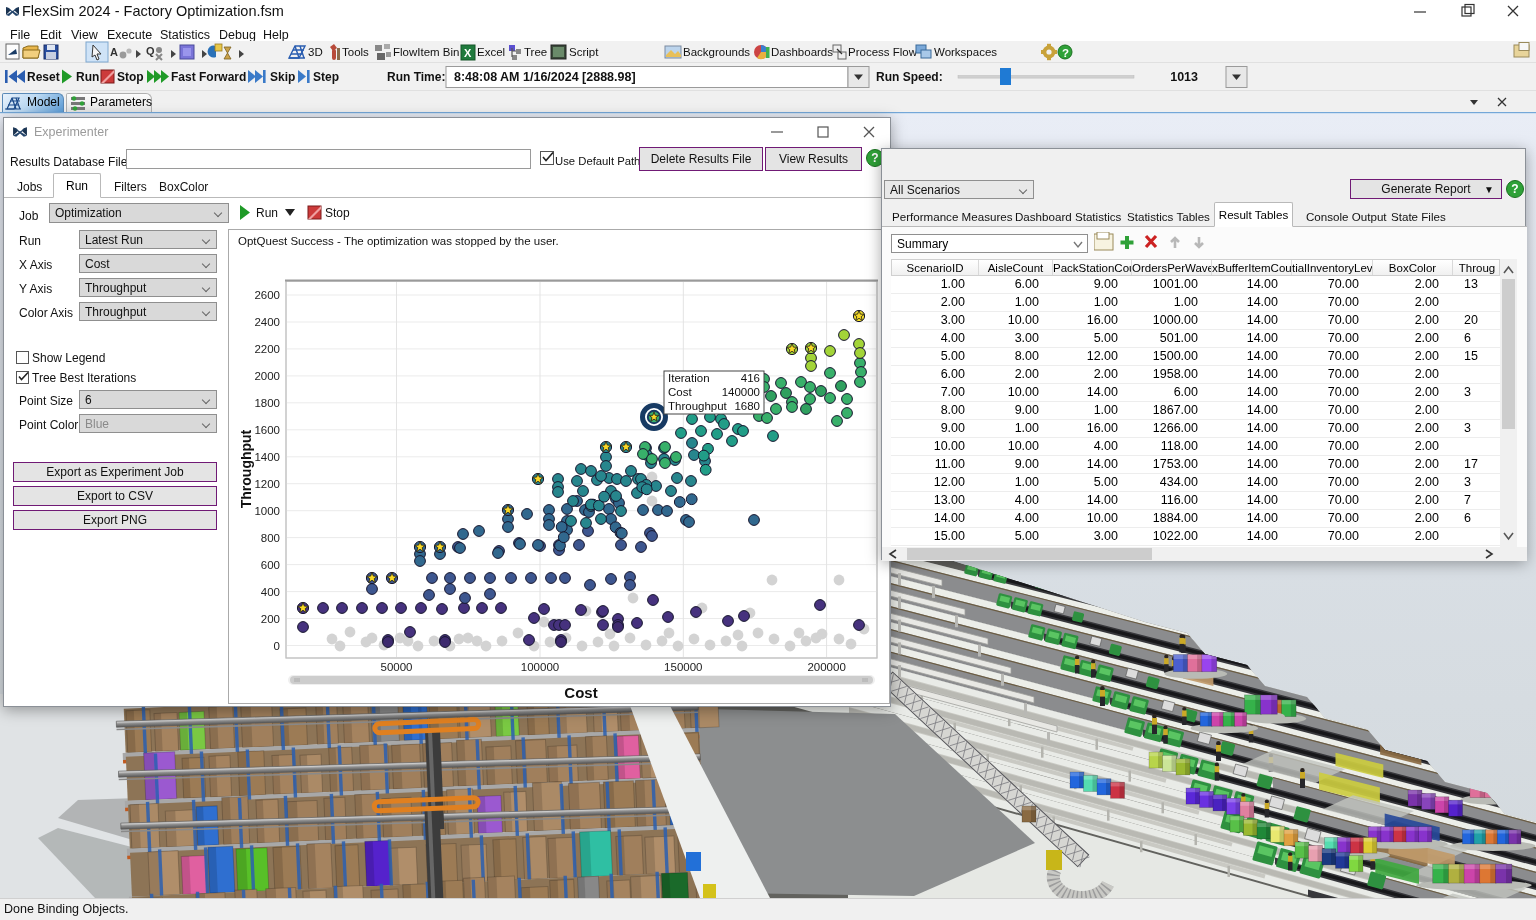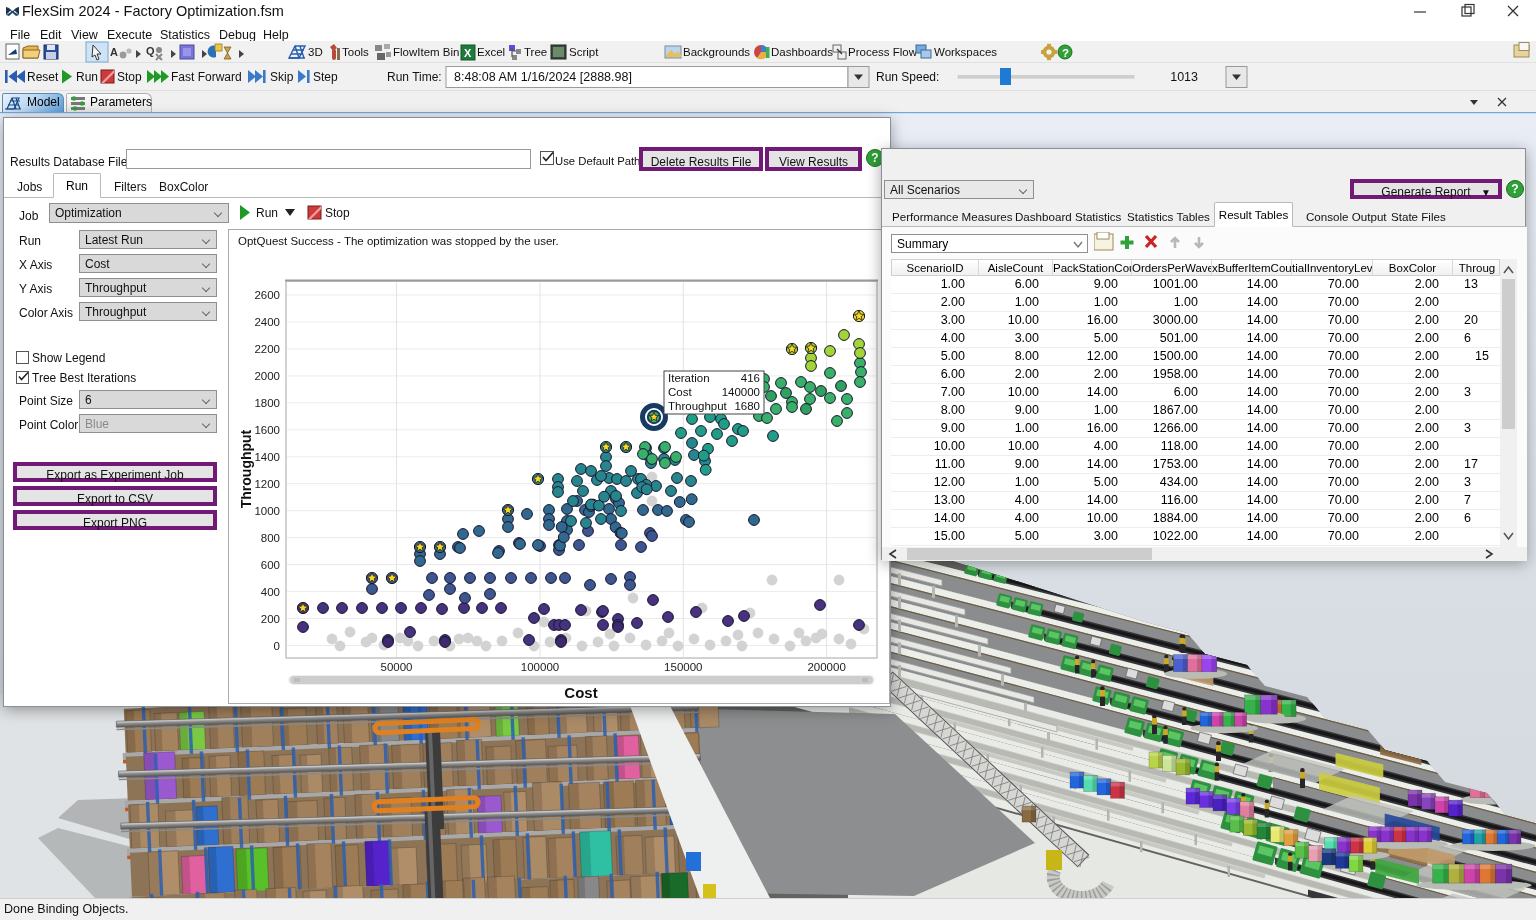--- a/index.html
+++ b/index.html
@@ -1,24 +1,24 @@
 <!DOCTYPE html>
 <html><head><meta charset="utf-8"><style>
 * { margin:0; padding:0; box-sizing:border-box; }
 html,body { width:1536px; height:920px; overflow:hidden; font-family:"Liberation Sans", sans-serif; background:#fff; }
 .abs { position:absolute; }
 #titlebar { position:absolute; left:0; top:0; width:1536px; height:24px; background:#ffffff; font-size:14.5px; color:#111; }
 #menubar { position:absolute; left:0; top:24px; width:1536px; height:17px; background:#ffffff; font-size:12.5px; }
 #toolbar1 { position:absolute; left:0; top:41px; width:1536px; height:22px; background:#f1f1f1; border-bottom:1px solid #e0e0e0; }
-#toolbar2 { position:absolute; left:0; top:63px; width:1536px; height:28px; background:#f1f1f1; border-bottom:1px solid #e0e0e0; }
+#toolbar2 { position:absolute; left:0; top:63px; width:1536px; height:28px; background:#f1f1f1; border-bottom:1px solid #e0e0e0;font-weight:bold; }
 #tabstrip { position:absolute; left:0; top:91px; width:1536px; height:23px; background:#f0f0f0; }
 #statusbar { position:absolute; left:0; top:898px; width:1536px; height:22px; background:#f0f0f0; border-top:1px solid #d0d0d0; font-size:12.5px; color:#111; padding:3px 0 0 4px; }
 .win { position:absolute; background:#ffffff; border:1px solid #8b9097; box-shadow:0 3px 14px rgba(0,0,0,0.35); }
 .wtitle { height:28px; background:#ffffff; position:relative; }
-.btn { display:inline-block; background:#e4e4e4; border:4px solid #701a75; text-align:center; font-size:12px; color:#111; }
+.btn { display:inline-block; background:#e4e4e4; border:1px solid #701a75; text-align:center; font-size:12px; color:#111; }
 .combo { position:absolute; background:#d9d9d9; border:1px solid #8f8f8f; font-size:12px; color:#111; padding:2px 4px 0 5px; }
 .combo:after { content:""; position:absolute; right:7px; top:6px; width:5px; height:5px; border-right:1.4px solid #666; border-bottom:1.4px solid #666; transform:rotate(45deg); }
 .lbl { position:absolute; font-size:12px; color:#111; white-space:nowrap; }
 .tr { display:flex; height:18px; border-bottom:1px solid #ededed; background:#fff; }
 .td { font-size:12.5px; text-align:right; padding:1px 13px 0 0; color:#000; overflow:hidden; flex:none; white-space:nowrap; }
 .th { font-size:11.5px; text-align:center; color:#000; line-height:16px; border-right:1px solid #d9d9d9; flex:none; overflow:hidden; white-space:nowrap; }
 </style></head>
 <body>
 
 <div class="abs" style="left:0;top:114px;width:1536px;height:784px;overflow:hidden">
@@ -1225,20 +1225,34 @@
   <span style="position:absolute;left:90px;top:4px;font-size:12px">Parameters</span>
   <svg width="40" height="14" style="position:absolute;left:1468px;top:5px">
       <path d="M2 4 l8 0 l-4 5 z" fill="#333"></path>
       <path d="M30 2 l8 8 M38 2 l-8 8" stroke="#333" stroke-width="1.3"></path>
     </svg>
   <div style="position:absolute;left:0;top:21px;width:1536px;height:1px;background:#74a7d8"></div>
   <div style="position:absolute;left:0;top:22px;width:1536px;height:1px;background:#cfe0f2"></div>
 </div>
 
 <div class="win" style="left:3px;top:117px;width:888px;height:590px">
+  <div class="wtitle">
+    <svg width="16" height="14" style="position:absolute;left:8px;top:7px" viewBox="0 0 15 13">
+      <path d="M1 10 L6 5 L4 3 L1 2 Z" fill="#1b3350"></path>
+        <path d="M14 10 L9 5 L11 3 L14 2 Z" fill="#1b3350"></path>
+      <path d="M1 2 L14 10 L11 11 Z" fill="#23446b"></path>
+        <path d="M14 2 L1 10 L4 11 Z" fill="#23446b"></path>
+    </svg>
+    <span style="position:absolute;left:30px;top:7px;font-size:12.5px;color:#9b9b9b">Experimenter</span>
+    <svg width="130" height="28" style="position:absolute;left:745px;top:0">
+      <line x1="22" y1="14" x2="34" y2="14" stroke="#555" stroke-width="1.2"></line>
+      <rect x="69" y="9" width="10" height="10" fill="none" stroke="#555" stroke-width="1.2"></rect>
+      <path d="M115 9 L125 19 M125 9 L115 19" stroke="#555" stroke-width="1.3"></path>
+    </svg>
+  </div>
   <div class="lbl" style="left:6px;top:37px">Results Database File</div>
   <div class="abs" style="left:122px;top:31px;width:405px;height:20px;background:#fff;border:1px solid #9a9a9a"></div>
   <div class="abs" style="left:536px;top:33px;width:14px;height:14px;background:#fff;border:1px solid #555"></div>
   <svg width="14" height="12" style="position:absolute;left:537px;top:33px">
       <path d="M2 6 L5 9.5 L12 1.5" stroke="#222" stroke-width="1.6" fill="none"></path>
     </svg>
   <div class="lbl" style="left:551px;top:37px;font-size:11.3px">Use Default Path</div>
   <div class="btn abs" style="left:635px;top:29px;width:124px;height:24px;line-height:22px">Delete Results File</div>
   <div class="btn abs" style="left:761px;top:29px;width:97px;height:24px;line-height:22px">View Results</div>
   <div class="abs" style="left:862px;top:31px;width:18px;height:18px;border-radius:9px;background:#2fa138;border:1px solid #1a7020;color:#fff;font-size:12px;font-weight:bold;text-align:center;line-height:17px">?</div>
@@ -1684,21 +1698,21 @@
         <div class="td" style="width:80px">1.00</div>
         <div class="td" style="width:80px">14.00</div>
         <div class="td" style="width:81px">70.00</div>
         <div class="td" style="width:80px">2.00</div>
         <div class="td" style="width:48px;text-align:left;padding:1px 0 0 12px"></div>
       </div>
 <div class="tr">
         <div class="td" style="width:87px">3.00</div>
         <div class="td" style="width:74px">10.00</div>
         <div class="td" style="width:79px">16.00</div>
-        <div class="td" style="width:80px">3000.00</div>
+        <div class="td" style="width:80px">1000.00</div>
         <div class="td" style="width:80px">14.00</div>
         <div class="td" style="width:81px">70.00</div>
         <div class="td" style="width:80px">2.00</div>
         <div class="td" style="width:48px;text-align:left;padding:1px 0 0 12px">20</div>
       </div>
 <div class="tr">
         <div class="td" style="width:87px">4.00</div>
         <div class="td" style="width:74px">3.00</div>
         <div class="td" style="width:79px">5.00</div>
         <div class="td" style="width:80px">501.00</div>
@@ -1708,21 +1722,21 @@
         <div class="td" style="width:48px;text-align:left;padding:1px 0 0 12px">6</div>
       </div>
 <div class="tr">
         <div class="td" style="width:87px">5.00</div>
         <div class="td" style="width:74px">8.00</div>
         <div class="td" style="width:79px">12.00</div>
         <div class="td" style="width:80px">1500.00</div>
         <div class="td" style="width:80px">14.00</div>
         <div class="td" style="width:81px">70.00</div>
         <div class="td" style="width:80px">2.00</div>
-        <div class="td" style="width:48px;text-align:center;padding:1px 0 0 12px">15</div>
+        <div class="td" style="width:48px;text-align:left;padding:1px 0 0 12px">15</div>
       </div>
 <div class="tr">
         <div class="td" style="width:87px">6.00</div>
         <div class="td" style="width:74px">2.00</div>
         <div class="td" style="width:79px">2.00</div>
         <div class="td" style="width:80px">1958.00</div>
         <div class="td" style="width:80px">14.00</div>
         <div class="td" style="width:81px">70.00</div>
         <div class="td" style="width:80px">2.00</div>
         <div class="td" style="width:48px;text-align:left;padding:1px 0 0 12px"></div>

